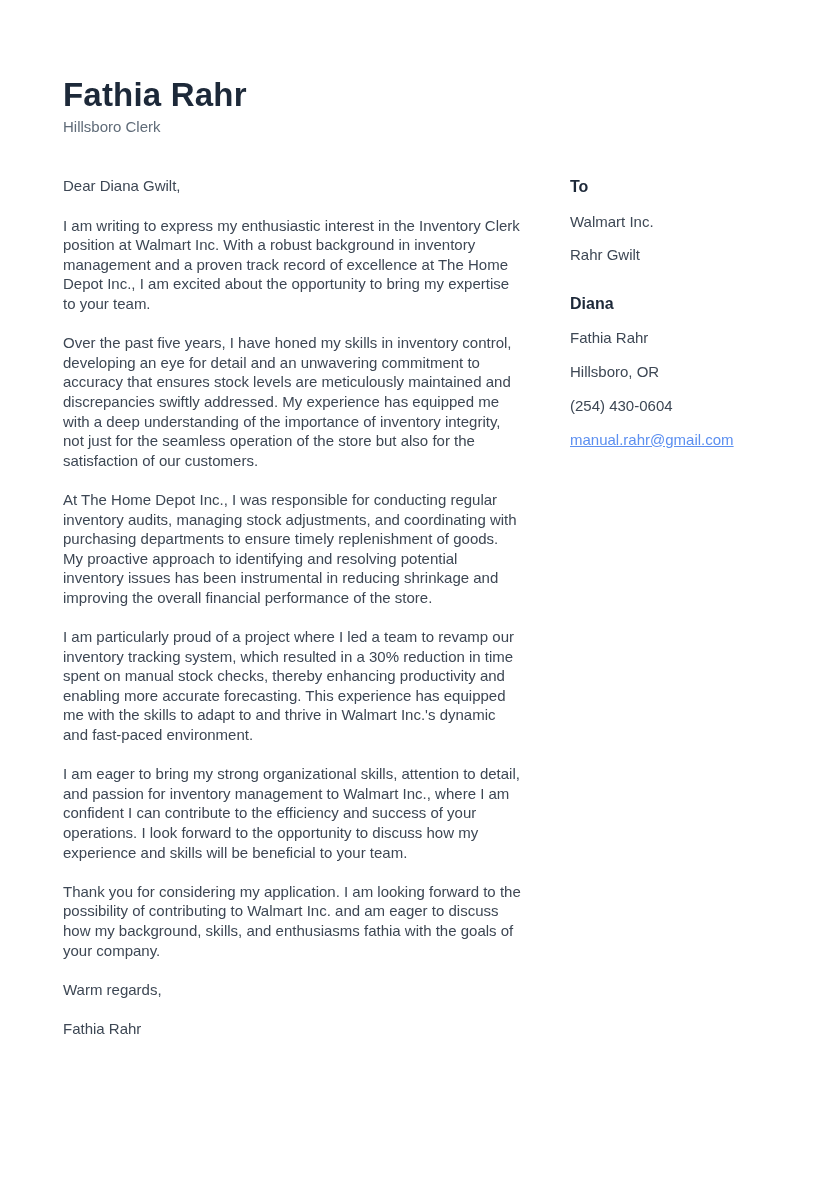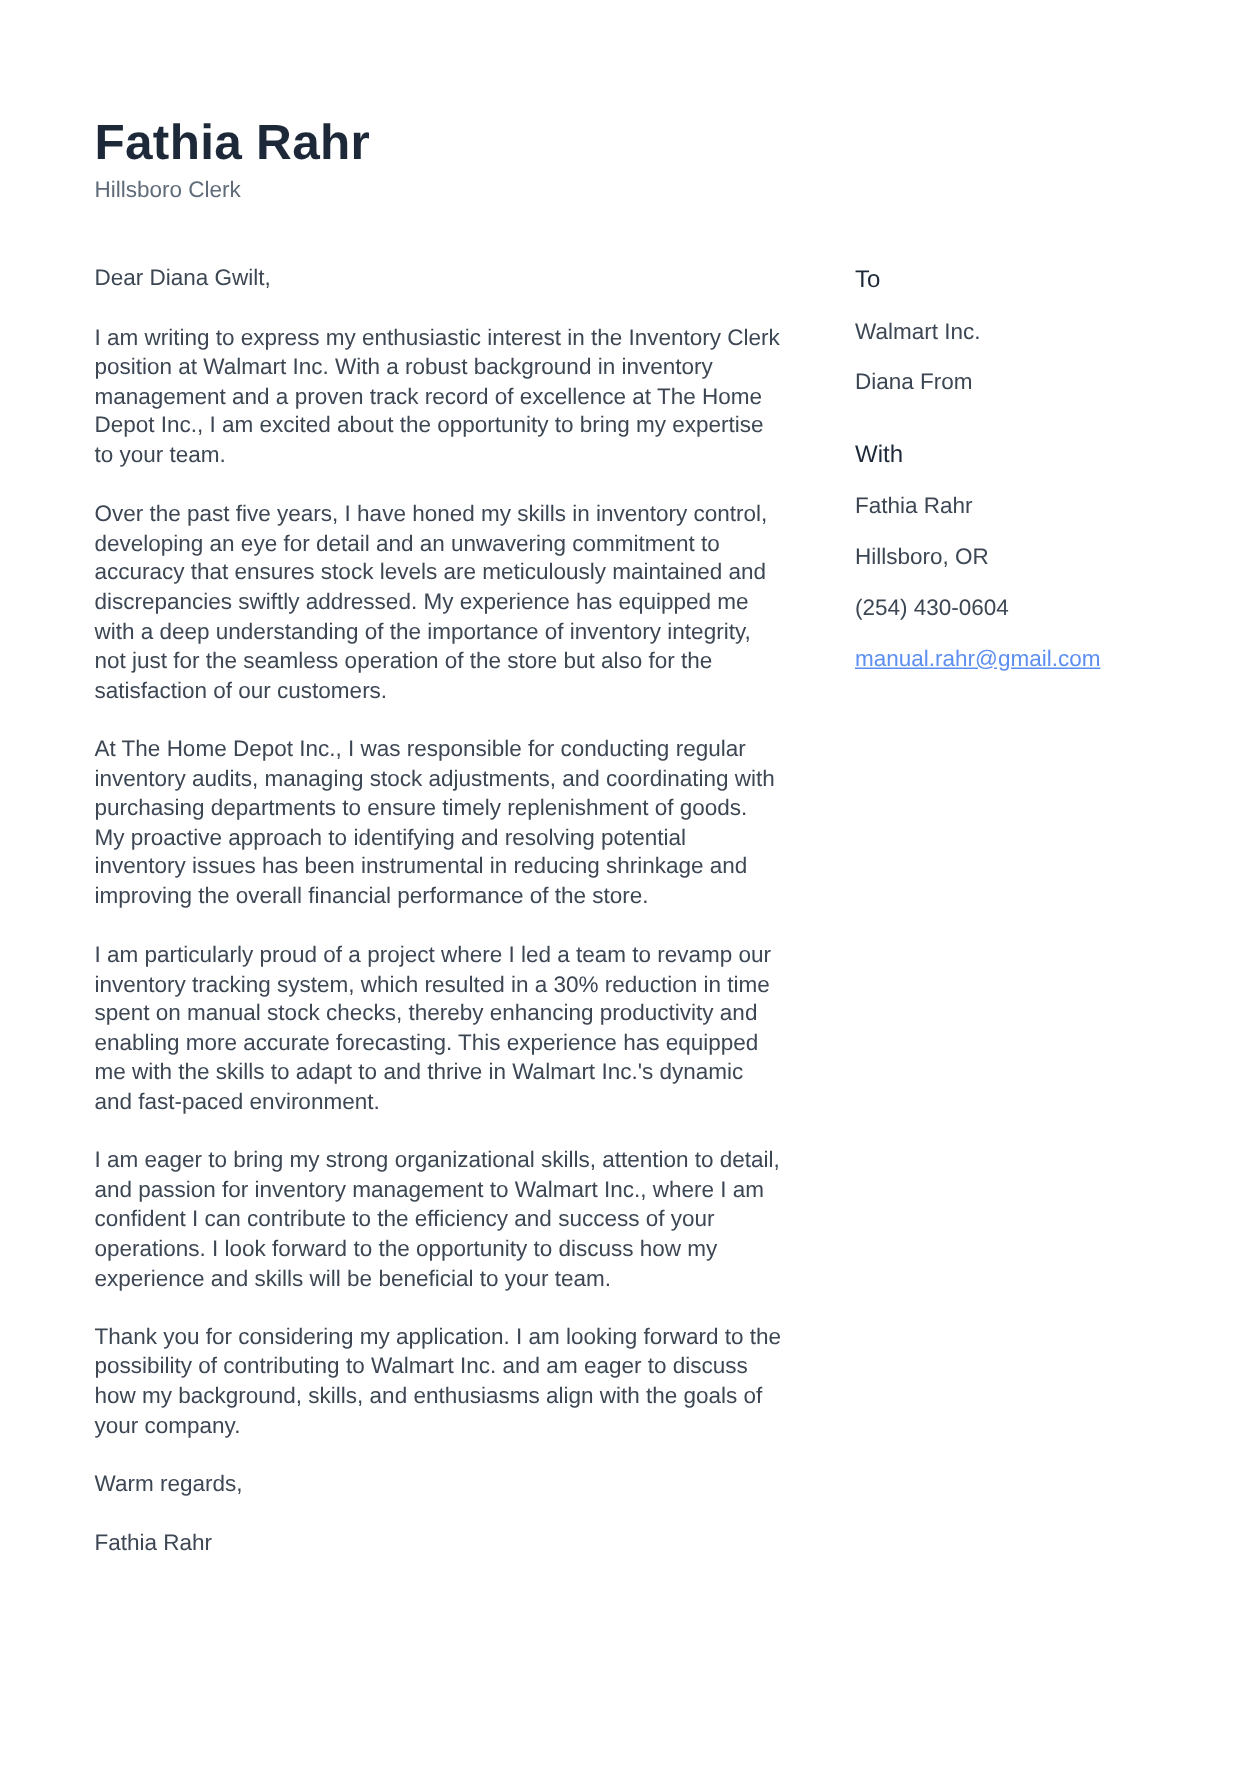--- a/index.html
+++ b/index.html
@@ -60,21 +60,21 @@
   .letter p.signature{margin-bottom:0;}
   .sidebar{
     flex:1;
     font-size:15px;
     color:var(--body-text);
     padding-top:1px;
   }
   .sidebar .section-heading{
     margin:0 0 13px 0;
     font-size:16px;
-    font-weight:400;
+    font-weight:700;
     color:var(--heading);
     line-height:1.2;
   }
   .sidebar .line{
     margin-bottom:9px;
     line-height:1.65;
   }
   .sidebar .section{margin-bottom:26px;}
   .email{
     display:inline-block;
@@ -102,35 +102,35 @@
 
   <div class="content">
 
     <main class="letter">
       <p class="salutation">Dear Diana Gwilt,</p>
       <p>I am writing to express my enthusiastic interest in the Inventory Clerk position at Walmart Inc. With a robust background in inventory management and a proven track record of excellence at The Home Depot Inc., I am excited about the opportunity to bring my expertise to your team.</p>
       <p>Over the past five years, I have honed my skills in inventory control, developing an eye for detail and an unwavering commitment to accuracy that ensures stock levels are meticulously maintained and discrepancies swiftly addressed. My experience has equipped me with a deep understanding of the importance of inventory integrity, not just for the seamless operation of the store but also for the satisfaction of our customers.</p>
       <p>At The Home Depot Inc., I was responsible for conducting regular inventory audits, managing stock adjustments, and coordinating with purchasing departments to ensure timely replenishment of goods. My proactive approach to identifying and resolving potential inventory issues has been instrumental in reducing shrinkage and improving the overall financial performance of the store.</p>
       <p>I am particularly proud of a project where I led a team to revamp our inventory tracking system, which resulted in a 30% reduction in time spent on manual stock checks, thereby enhancing productivity and enabling more accurate forecasting. This experience has equipped me with the skills to adapt to and thrive in Walmart Inc.'s dynamic and fast-paced environment.</p>
       <p>I am eager to bring my strong organizational skills, attention to detail, and passion for inventory management to Walmart Inc., where I am confident I can contribute to the efficiency and success of your operations. I look forward to the opportunity to discuss how my experience and skills will be beneficial to your team.</p>
-      <p>Thank you for considering my application. I am looking forward to the possibility of contributing to Walmart Inc. and am eager to discuss how my background, skills, and enthusiasms align with the goals of your company.</p>
+      <p>Thank you for considering my application. I am looking forward to the possibility of contributing to Walmart Inc. and am eager to discuss how my background, skills, and enthusiasms fathia with the goals of your company.</p>
       <p class="closing">Warm regards,</p>
       <p class="signature">Fathia Rahr</p>
     </main>
 
     <aside class="sidebar">
 
       <section class="section">
         <h3 class="section-heading">To</h3>
         <div class="line">Walmart Inc.</div>
-        <div class="line">Diana From</div>
+        <div class="line">Rahr Gwilt</div>
       </section>
 
       <section class="section">
-        <h3 class="section-heading">With</h3>
+        <h3 class="section-heading">Diana</h3>
         <div class="line">Fathia Rahr</div>
         <div class="line">Hillsboro, OR</div>
         <div class="line">(254) 430-0604</div>
         <a class="email" href="#">manual.rahr@gmail.com</a>
       </section>
 
     </aside>
 
   </div>
 

